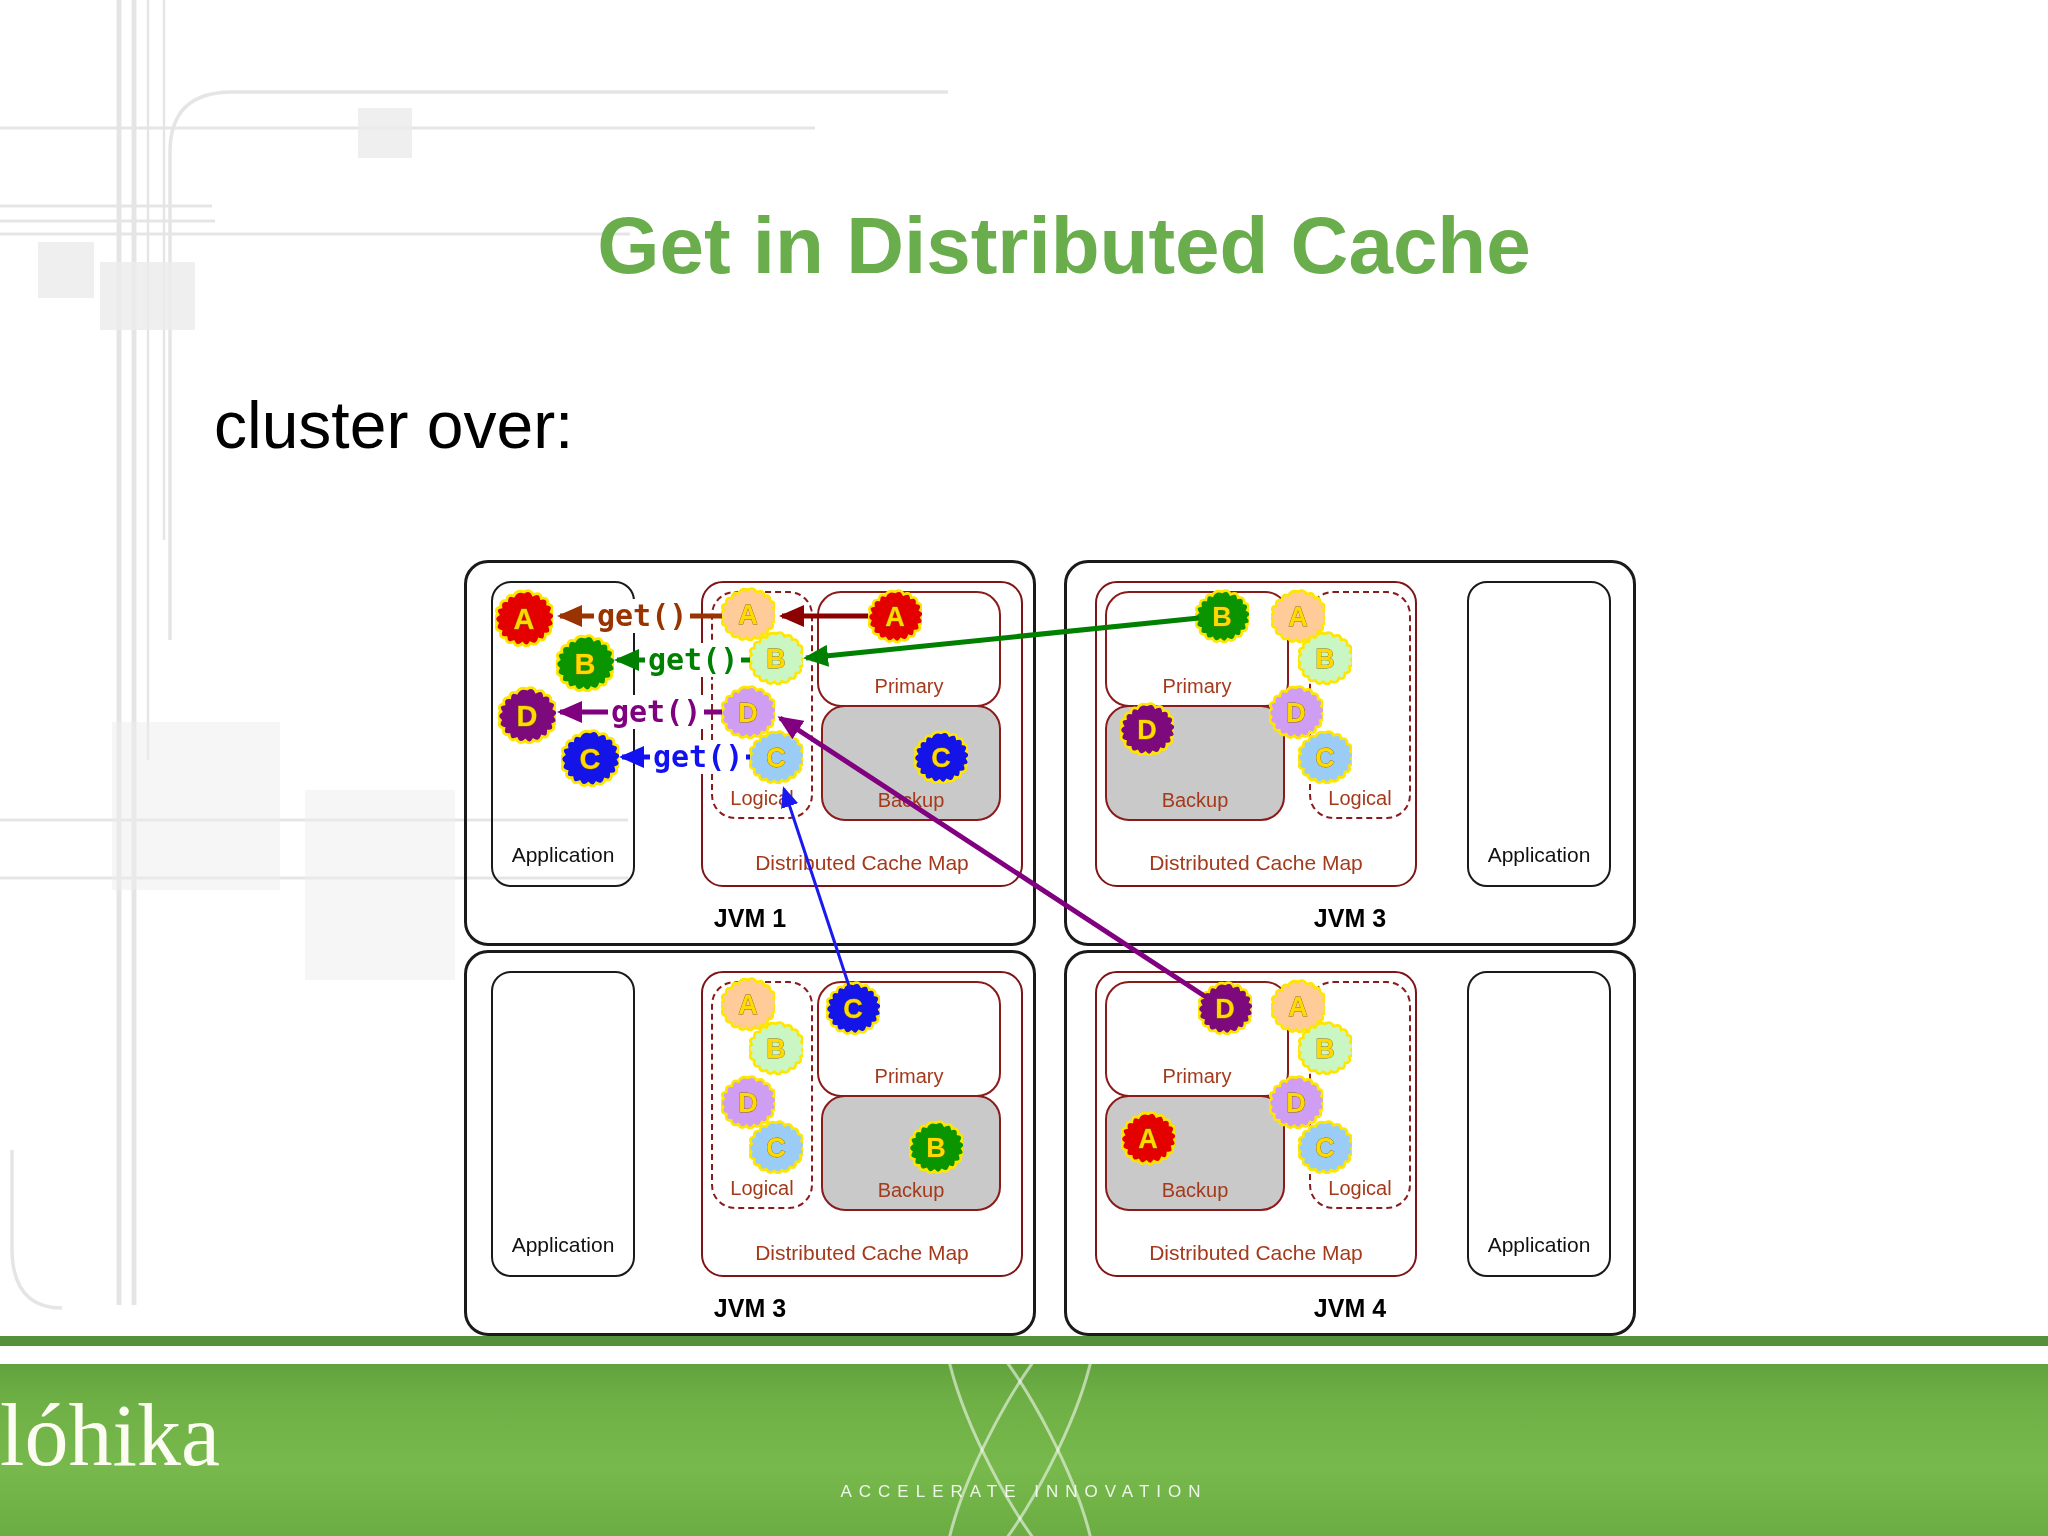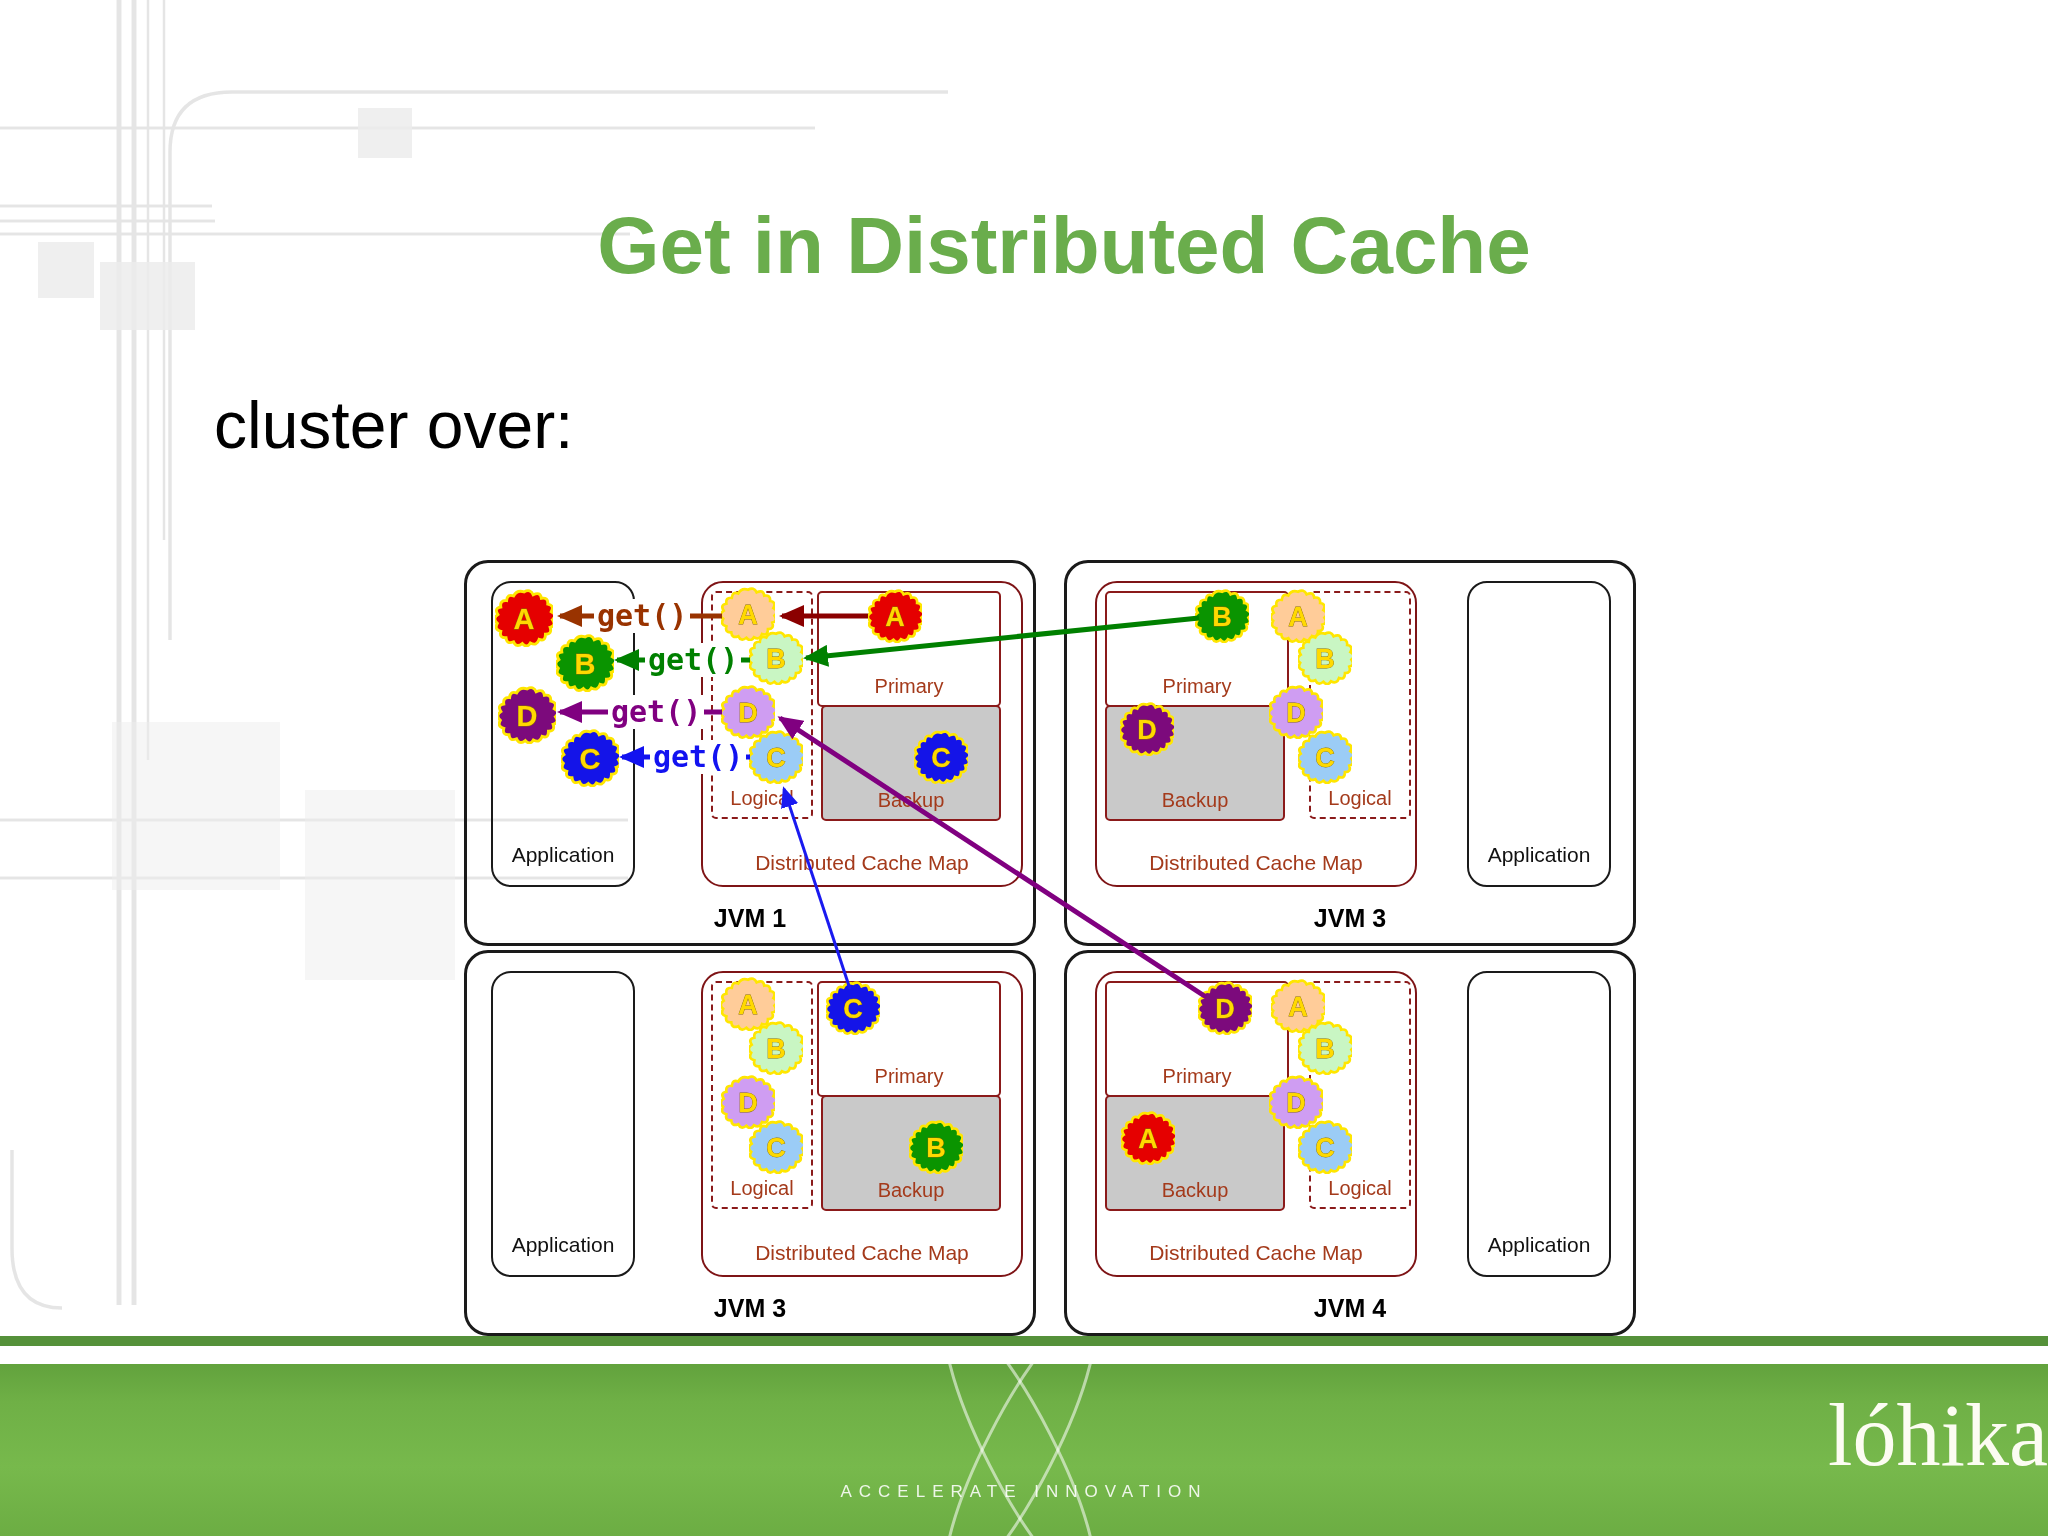--- a/index.html
+++ b/index.html
@@ -37,21 +37,21 @@
     font-size:21px;color:#111;
   }
   .dcm{
     position:absolute;top:18px;width:318px;height:302px;
     border:2.5px solid #7e1416;border-radius:22px;
   }
   .dcm-label{
     position:absolute;left:0;right:0;bottom:10px;text-align:center;
     font-size:21px;color:#a43a1b;white-space:nowrap;
   }
-  .zone{position:absolute;border:2.5px solid #8b1a1a;border-radius:5px;}
+  .zone{position:absolute;border:2.5px solid #8b1a1a;border-radius:24px;}
   .zone-label{
     position:absolute;left:0;right:0;bottom:7px;text-align:center;
     font-size:20px;color:#a43a1b;
   }
   .logical{width:98px;height:224px;border-style:dashed;}
   .primary{width:180px;height:112px;background:#fff;}
   .backup{width:176px;height:112px;background:#c9c9c9;}
   
   .blob{position:absolute;width:54px;height:54px;overflow:visible;z-index:3;}
   .blob use{stroke:#ffe600;stroke-width:5;}
@@ -76,21 +76,21 @@
   }
   .get-a{color:#993300;} .get-b{color:#008000;} .get-d{color:#800080;} .get-c{color:#1212f0;}
   
   .bar-stripe{position:absolute;left:0;top:1336px;width:2048px;height:10px;background:#55913a;z-index:1;}
   .bar{
     position:absolute;left:0;top:1364px;width:2048px;height:172px;z-index:1;overflow:hidden;
     background:linear-gradient(to bottom,#62a23d 0%,#6fb046 22%,#77b94c 60%,#6cad43 100%);
   }
   .logo-mark{position:absolute;left:840px;top:0;}
   .logo-text{
-    position:absolute;left:0;right:0;top:28px;text-align:right;
+    position:absolute;left:0;right:0;top:28px;text-align:left;
     font-family:"Liberation Serif",serif;font-size:88px;line-height:88px;color:#fcfcf2;
   }
   .logo-tagline{
     position:absolute;left:0;right:0;top:118px;text-align:center;
     font-size:17px;letter-spacing:7px;color:rgba(255,255,255,0.88);
   }
 </style>
 </head>
 <body>
 

